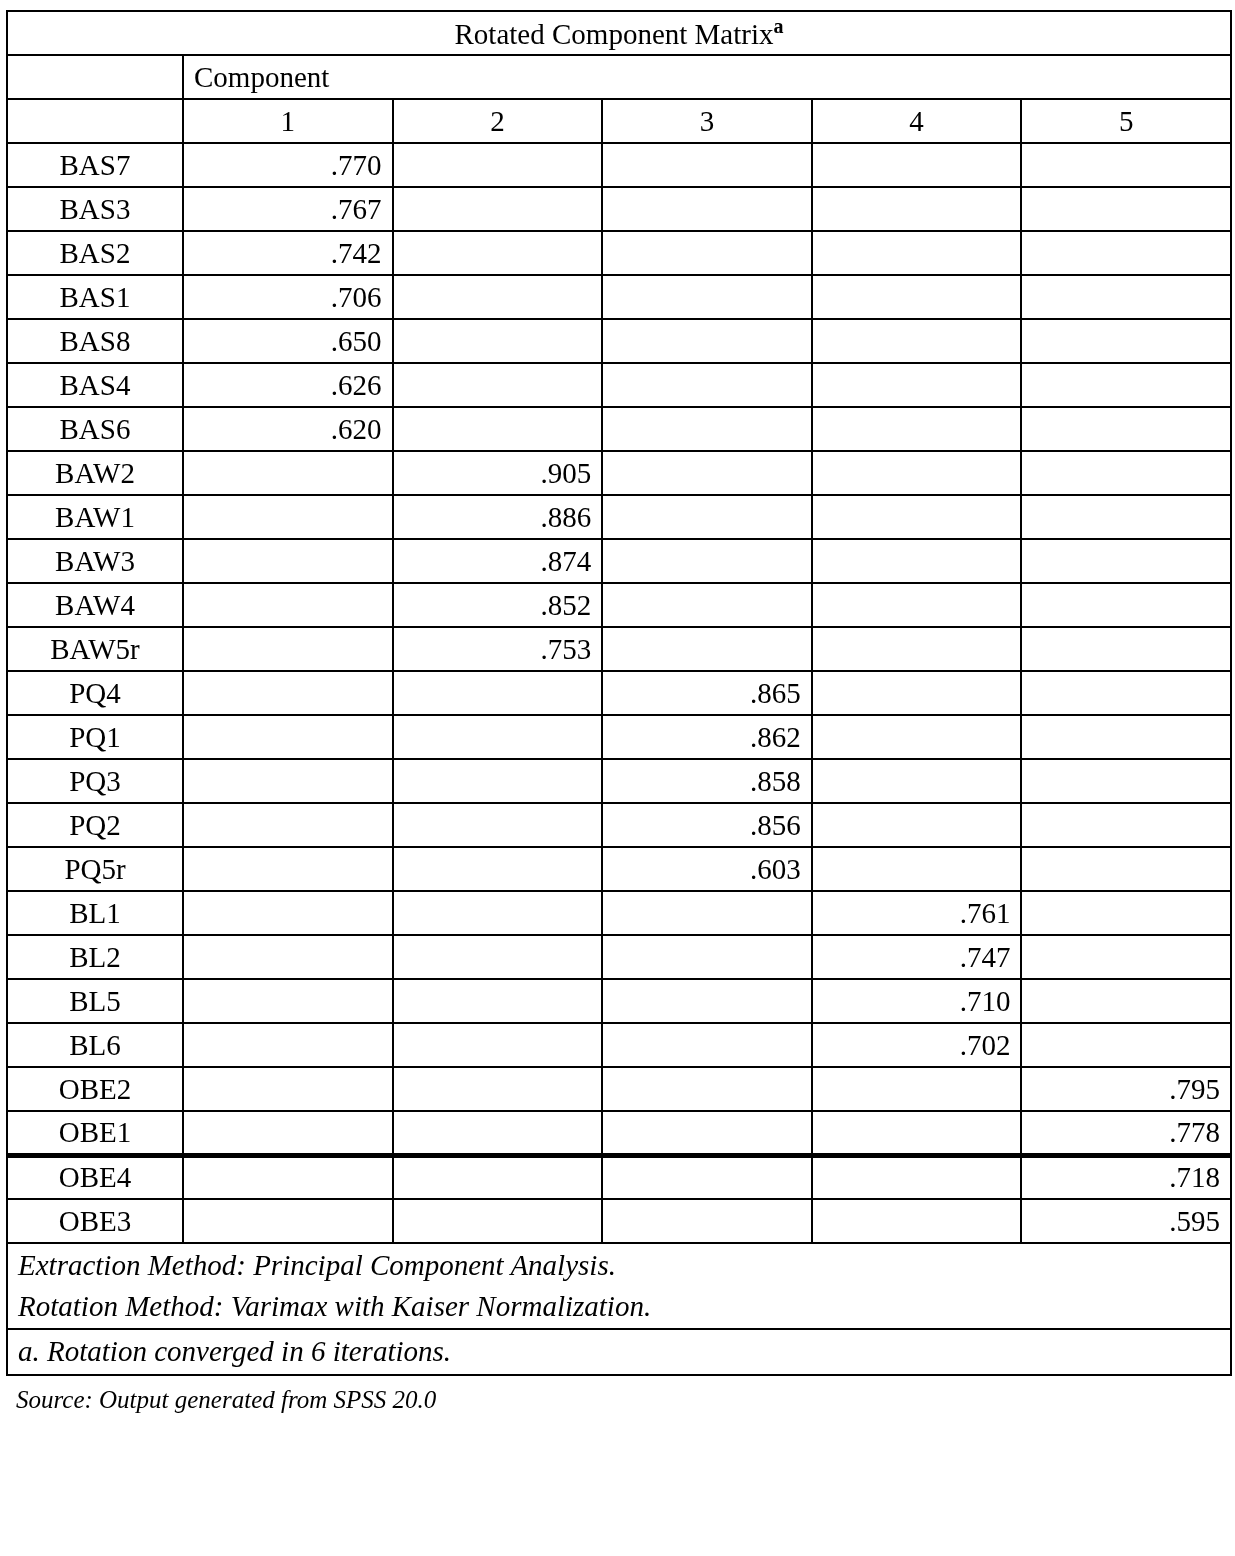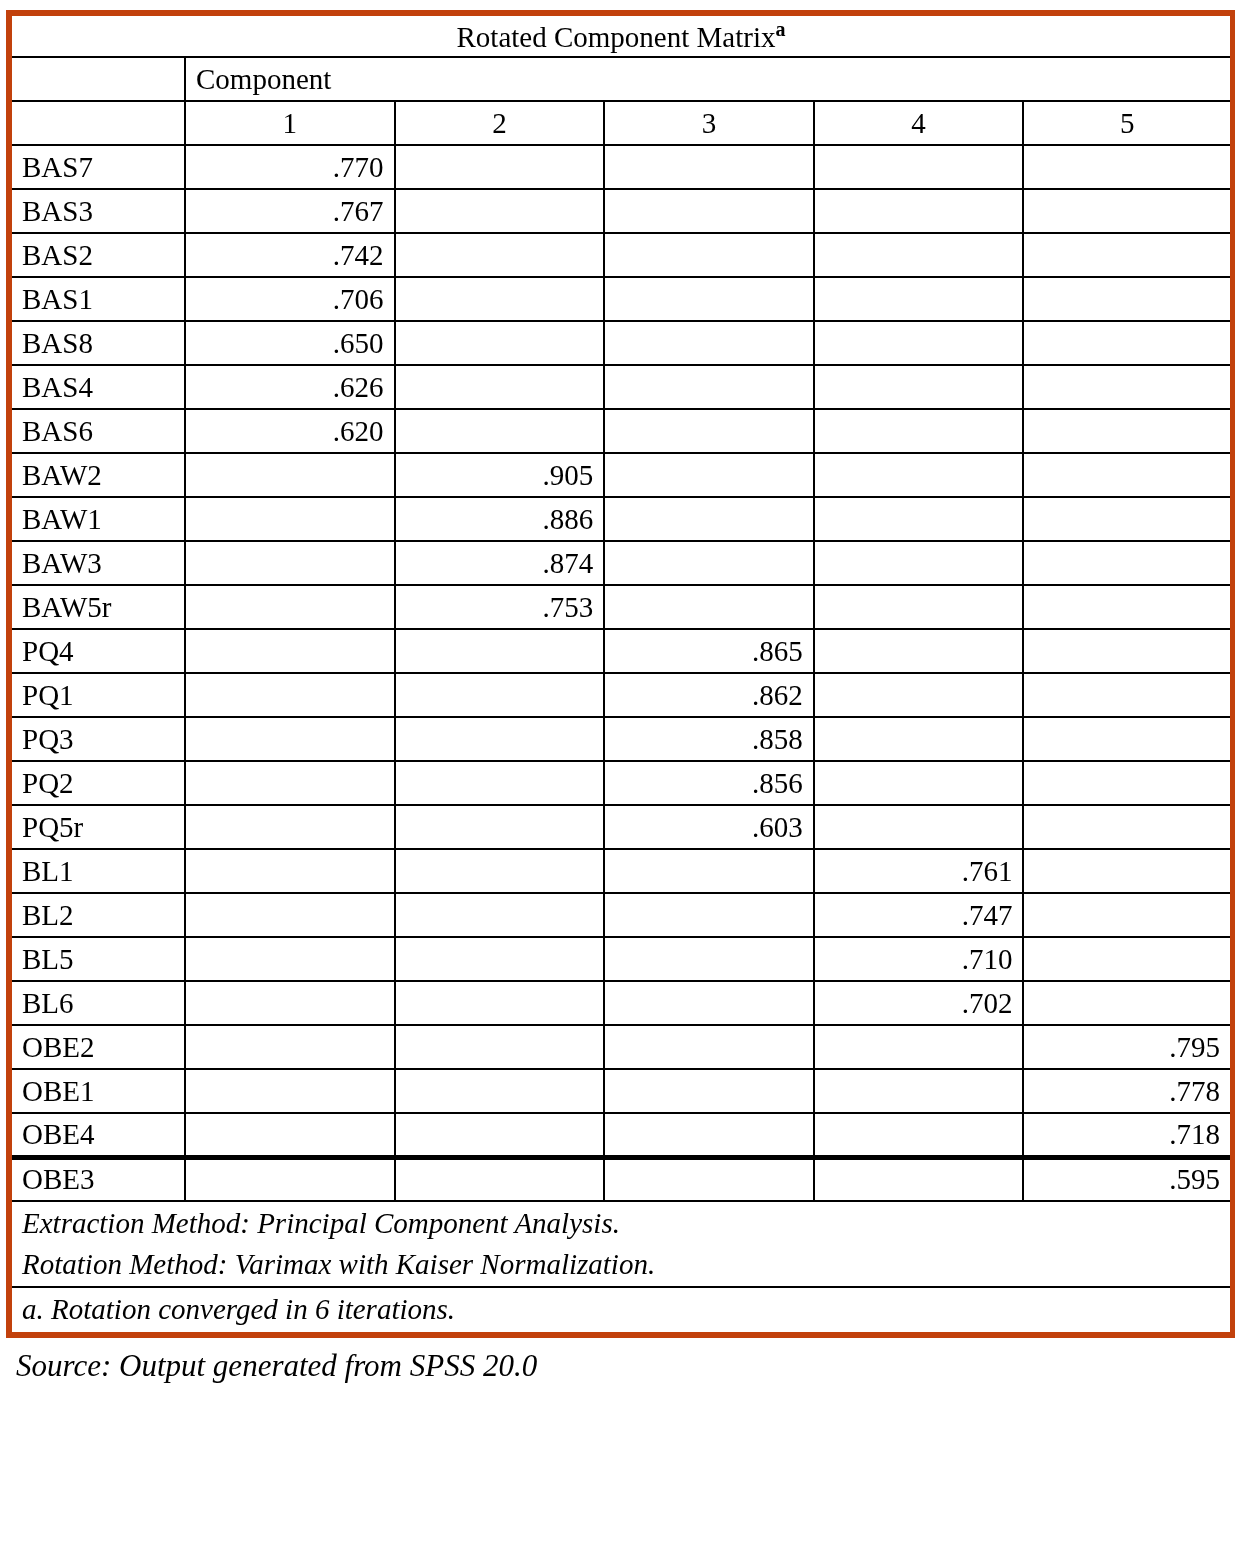--- a/index.html
+++ b/index.html
@@ -14,21 +14,21 @@
     color: #000000;
     box-sizing: border-box;
   }
   .wrap {
     padding: 10px 5px 0 6px;
   }
   table.rcm {
     border-collapse: collapse;
     width: 1224px;
     table-layout: fixed;
-    border: 6px solid #c2410c;
+    border: 1px solid #c2410c;
     padding-left: 21px;
   }
   table.rcm td {
     border: 2px solid #000;
     font-size: 29px;
     font-weight: normal;
     padding: 1px 10px;
     height: 44px;
     box-sizing: border-box;
     overflow: hidden;
@@ -49,21 +49,21 @@
   }
   td.component-cell {
     text-align: left;
     height: 49px;
   }
   td.colnum-cell {
     text-align: center;
     height: 45px;
   }
   td.label-cell {
-    text-align: left;
+    text-align: center;
     padding-left: 8px;
   }
   td.value-cell {
     text-align: right;
     padding-right: 12px;
   }
   td.blank-cell {
     height: 45px;
   }
   
@@ -72,21 +72,21 @@
   }
   td.footnote-cell {
     text-align: left;
     height: auto;
     padding: 4px 10px;
     white-space: normal;
     line-height: 1.42;
     font-style: italic;
   }
   .source-line {
-    font-size: 31px;
+    font-size: 25px;
     font-style: italic;
     padding: 10px 0 0 10px;
   }
 </style>
 </head>
 <body>
 
 <div class="wrap">
   <table class="rcm">
     <colgroup>
@@ -189,20 +189,28 @@
         </tr>
         <tr>
           <td class="label-cell">BAW3</td>
           <td class="value-cell"></td>
           <td class="value-cell">.874</td>
           <td class="value-cell"></td>
           <td class="value-cell"></td>
           <td class="value-cell"></td>
         </tr>
         <tr>
+          <td class="label-cell">BAW4</td>
+          <td class="value-cell"></td>
+          <td class="value-cell">.852</td>
+          <td class="value-cell"></td>
+          <td class="value-cell"></td>
+          <td class="value-cell"></td>
+        </tr>
+        <tr>
           <td class="label-cell">BAW5r</td>
           <td class="value-cell"></td>
           <td class="value-cell">.753</td>
           <td class="value-cell"></td>
           <td class="value-cell"></td>
           <td class="value-cell"></td>
         </tr>
         <tr>
           <td class="label-cell">PQ4</td>
           <td class="value-cell"></td>

